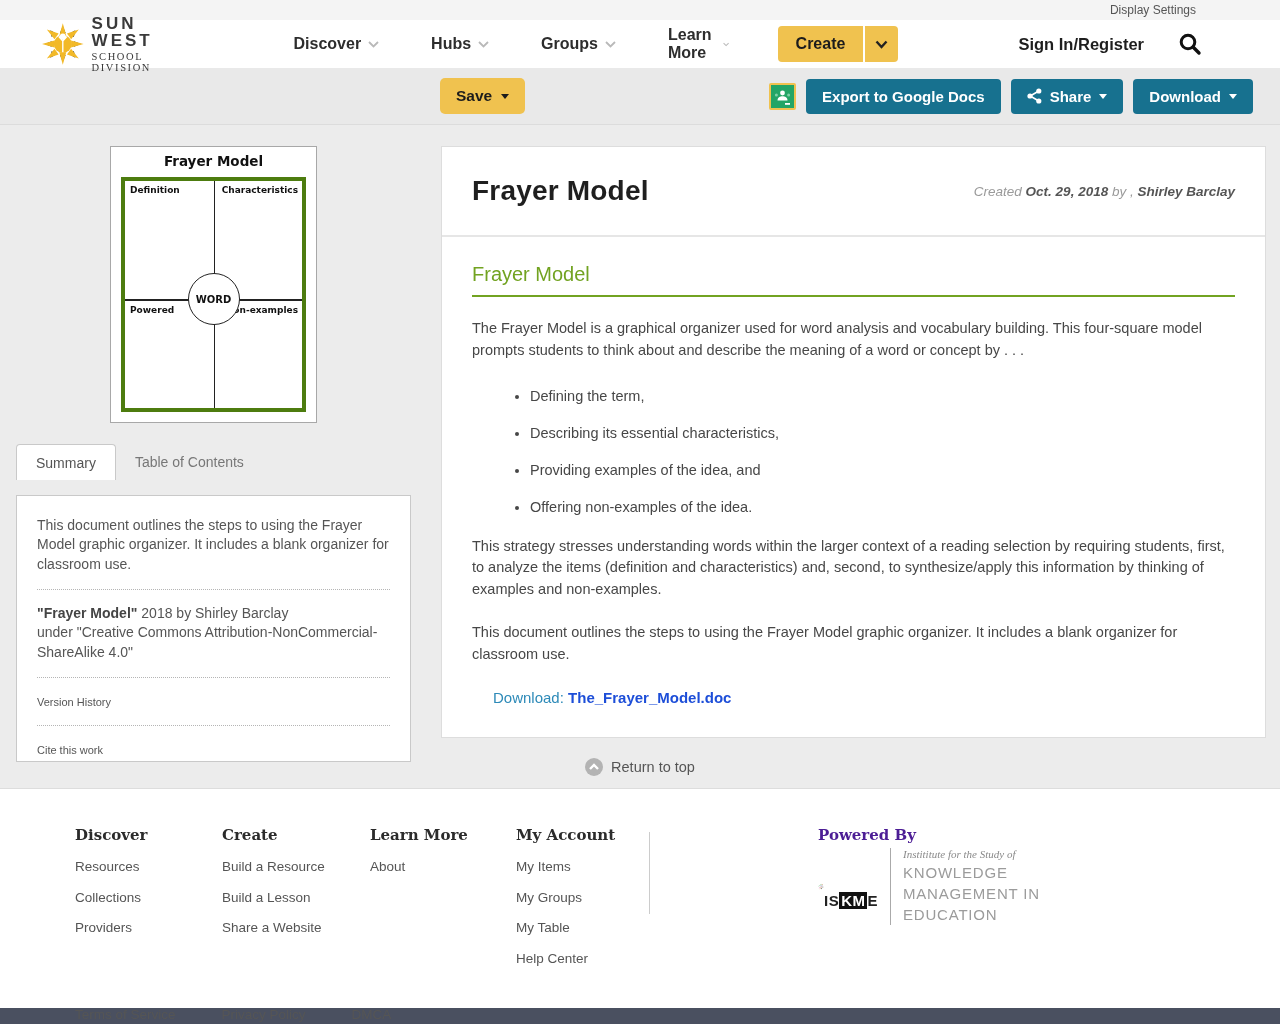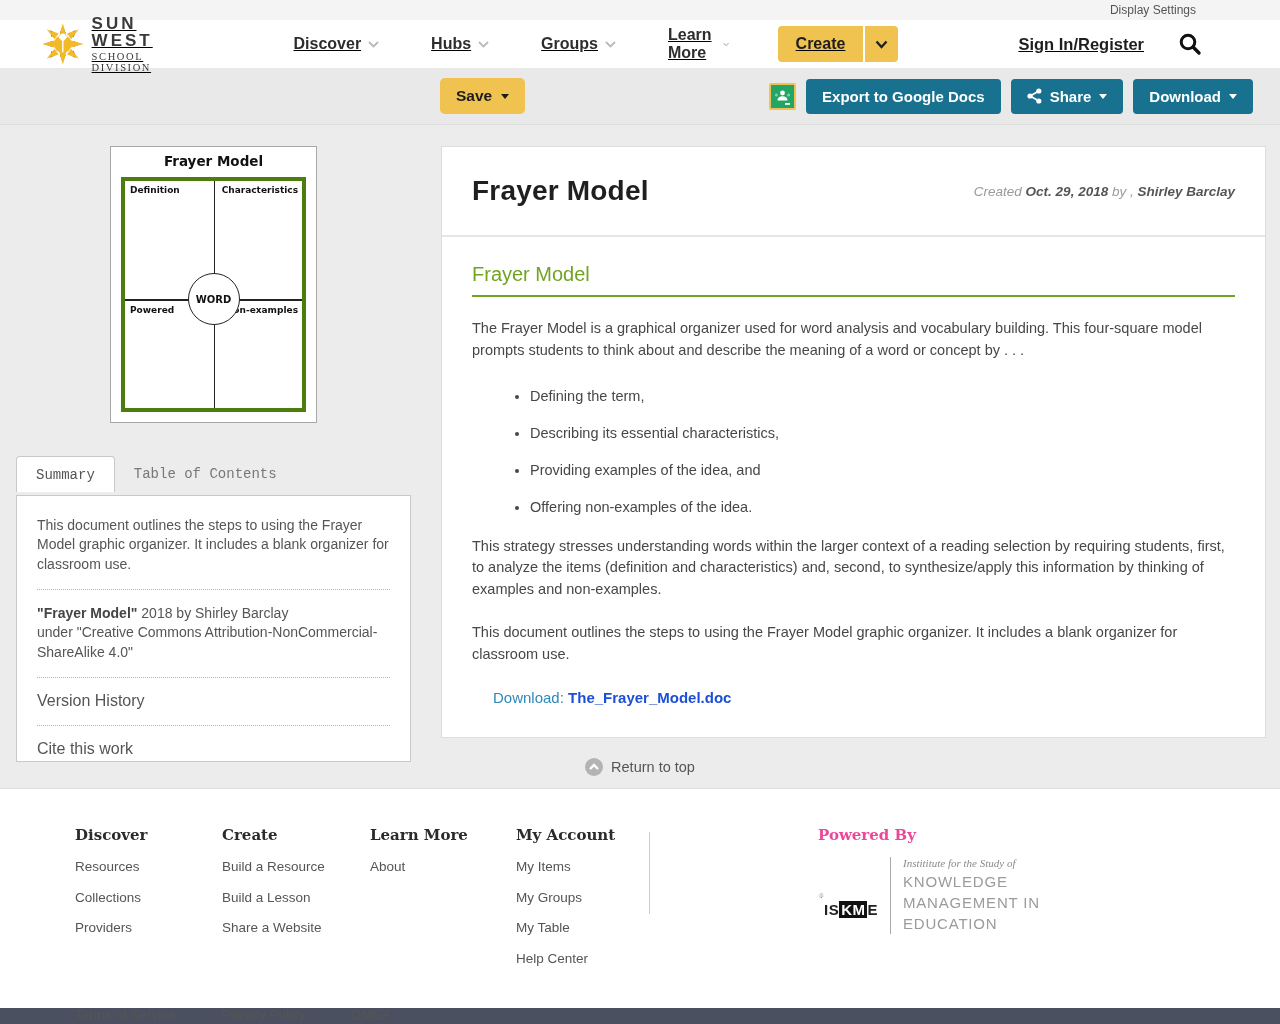--- a/index.html
+++ b/index.html
@@ -5,21 +5,21 @@
   * { margin:0; padding:0; box-sizing:border-box; }
   html,body { width:1280px; height:1024px; }
   body { font-family:"Liberation Sans", sans-serif; background:#ececec; overflow:hidden; }
   a { text-decoration:none; cursor:pointer; }
 
   
   .top-strip { height:20px; background:#f4f4f4; display:flex; justify-content:flex-end; align-items:center; padding-right:84px; }
   .top-strip span { font-size:12px; color:#555; cursor:pointer; }
 
   
-  .navbar { height:48px; background:#fff; display:flex; align-items:center; padding:0 78px 0 42px;text-decoration:underline; }
+  .navbar { height:48px; background:#fff; display:flex; align-items:center; padding:0 78px 0 42px; }
   .logo-group { display:flex; align-items:center; gap:8px; cursor:pointer; }
   .logo-text { line-height:1; }
   .logo-title { font-size:17px; font-weight:bold; letter-spacing:3px; color:#3a3a3a; }
   .logo-sub { font-family:"Liberation Serif", serif; font-size:10.5px; letter-spacing:1.6px; color:#3a3a3a; margin-top:3px; }
   .nav-items { display:flex; align-items:center; margin-left:110px; gap:52px; }
   .nav-item { display:flex; align-items:center; gap:7px; cursor:pointer; }
   .nav-item span { font-size:16px; font-weight:bold; color:#2d2d2d; }
   .create-split { display:flex; margin-left:48px; }
   .btn-create { background:#f0c24f; border:none; border-radius:4px 0 0 4px; padding:9px 18px; font-size:16px; font-weight:bold; color:#1c1c1c; cursor:pointer; font-family:inherit; }
   .btn-create-caret { background:#f0c24f; border:none; border-left:2px solid #fff; border-radius:0 4px 4px 0; padding:0 10px; cursor:pointer; display:flex; align-items:center; }
@@ -38,29 +38,29 @@
   .content { position:relative; height:663px; background:#ececec; }
 
   .thumb { position:absolute; left:110px; top:21px; width:207px; height:277px; background:#fff; border:1px solid #a8a8a8; cursor:pointer; }
   .thumb-title { text-align:center; font-size:13.5px; font-weight:bold; color:#111; margin-top:6px; font-family:"DejaVu Sans", sans-serif; }
   .fr-grid { position:absolute; left:10px; right:10px; top:30px; bottom:10px; border:4px solid #4d7c0f; }
   .fr-v { position:absolute; left:50%; top:0; bottom:0; width:1.5px; background:#222; }
   .fr-h { position:absolute; top:52%; left:0; right:0; height:1.5px; background:#222; }
   .fr-label { position:absolute; font-size:9px; font-weight:bold; color:#111; font-family:"DejaVu Sans", sans-serif; }
   .fr-circle { position:absolute; left:50%; top:52%; width:52px; height:52px; transform:translate(-50%,-50%); background:#fff; border:1.5px solid #222; border-radius:50%; display:flex; align-items:center; justify-content:center; font-size:10px; font-weight:bold; color:#111; font-family:"DejaVu Sans", sans-serif; }
 
-  .tabs { position:absolute; left:16px; top:331px; display:flex;font-family:Liberation Mono, monospace; }
+  .tabs { position:absolute; left:16px; top:319px; display:flex; }
   .tab { padding:10px 19px 9px; font-size:14px; color:#777; cursor:pointer; }
   .tab.active { background:#fff; border:1px solid #c9c9c9; border-bottom:none; border-radius:4px 4px 0 0; color:#555; position:relative; z-index:2; }
   .summary-panel { position:absolute; left:16px; top:371px; width:395px; height:267px; background:#fff; border:1px solid #c9c9c9; margin-top:-1px; padding:20px 20px 0; z-index:1; }
   .summary-panel p { font-size:14px; color:#555; line-height:1.38; }
   .sum-sep { border:none; border-top:1px dotted #b5b5b5; margin:15px 0 14px; }
   .cite-block { font-size:14px; color:#555; line-height:1.38; }
   .cite-block b { color:#444; }
-  .side-link { font-size:16px; color:#555; display:inline-block; }
+  .side-link { font-size:11px; color:#555; display:inline-block; }
 
   .main-panel { position:absolute; left:441px; top:21px; width:825px; height:592px; background:#fff; border:1px solid #ddd; }
   .title-row { height:90px; border-bottom:2px solid #e6e6e6; display:flex; align-items:center; justify-content:space-between; padding:0 30px; }
   .title-row h1 { font-size:28px; font-weight:bold; color:#1f1f1f; letter-spacing:0.2px; }
   .byline { font-size:13.5px; font-style:italic; color:#9a9a9a; white-space:nowrap; }
   .byline b { color:#555; }
   .article { padding:26px 30px 0; }
   .h2-green { font-size:20px; font-weight:400; color:#72a321; padding-bottom:9px; border-bottom:2px solid #72a321; }
   .article p { font-size:14.5px; color:#474747; line-height:1.5; margin-top:21px; }
   .article ul { margin:26px 0 4px; padding-left:58px; }
@@ -74,21 +74,21 @@
 
   
   footer { background:#fff; height:220px; border-top:1px solid #ddd; position:relative; }
   .foot-cols { display:flex; padding:37px 0 0 75px; }
   .fcol { display:flex; flex-direction:column; }
   .fcol-0{width:147px} .fcol-1{width:148px} .fcol-2{width:148px} .fcol-3{width:146px} .fcol-4{width:133px}
   .fcol h4 { font-family:"DejaVu Serif", serif; font-size:15px; font-weight:bold; color:#2b2b2b; margin-bottom:15px; }
   .fcol a { font-size:13.5px; color:#555; margin-bottom:15.5px; display:inline-block; }
   .foot-divider { width:1px; background:#ccc; height:82px; margin-top:6px; }
   .powered { margin-left:168px; }
-  .powered h4 { font-family:"DejaVu Serif", serif; font-size:15px; font-weight:bold; color:#ec4899; margin-bottom:13px; }
+  .powered h4 { font-family:"DejaVu Serif", serif; font-size:15px; font-weight:bold; color:#4c1d95; margin-bottom:4px; }
   .iskme-row { display:flex; align-items:center; gap:12px; }
   .iskme-mark { display:flex; align-items:flex-end; width:60px; }
   .iskme-word { font-size:15px; font-weight:bold; color:#222; letter-spacing:0.5px; display:flex; align-items:center; }
   .iskme-word .km { background:#111; color:#fff; padding:0 2px; }
   .iskme-sep { width:1px; background:#aaa; align-self:stretch; }
   .iskme-text .it { font-family:"Liberation Serif", serif; font-style:italic; font-size:11px; color:#8a8a8a; margin-bottom:2px; }
   .iskme-text .caps { font-size:15px; color:#9b9b9b; letter-spacing:0.8px; line-height:1.4; }
   .legal { padding-left:75px; margin-top:26px; display:flex; gap:46px; }
   .legal a { font-size:13.5px; color:#555; }
 

